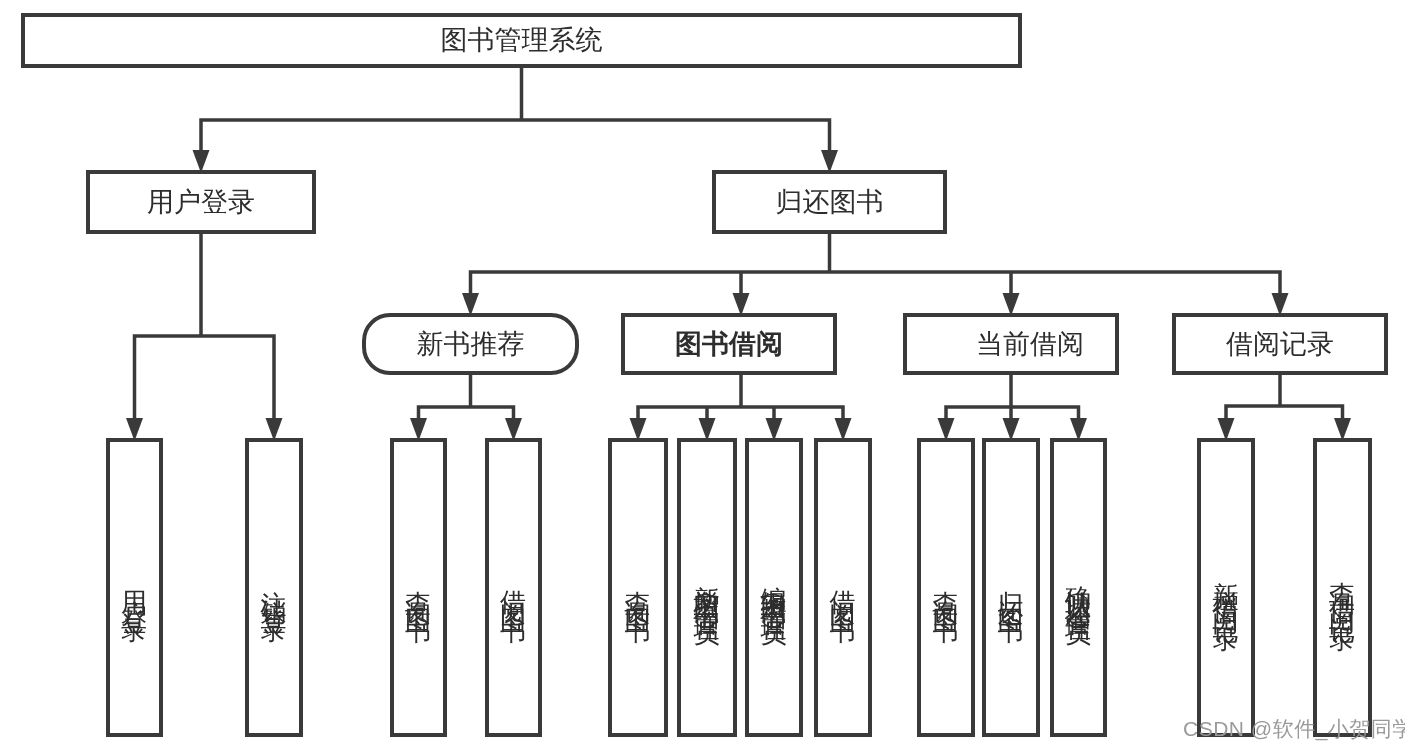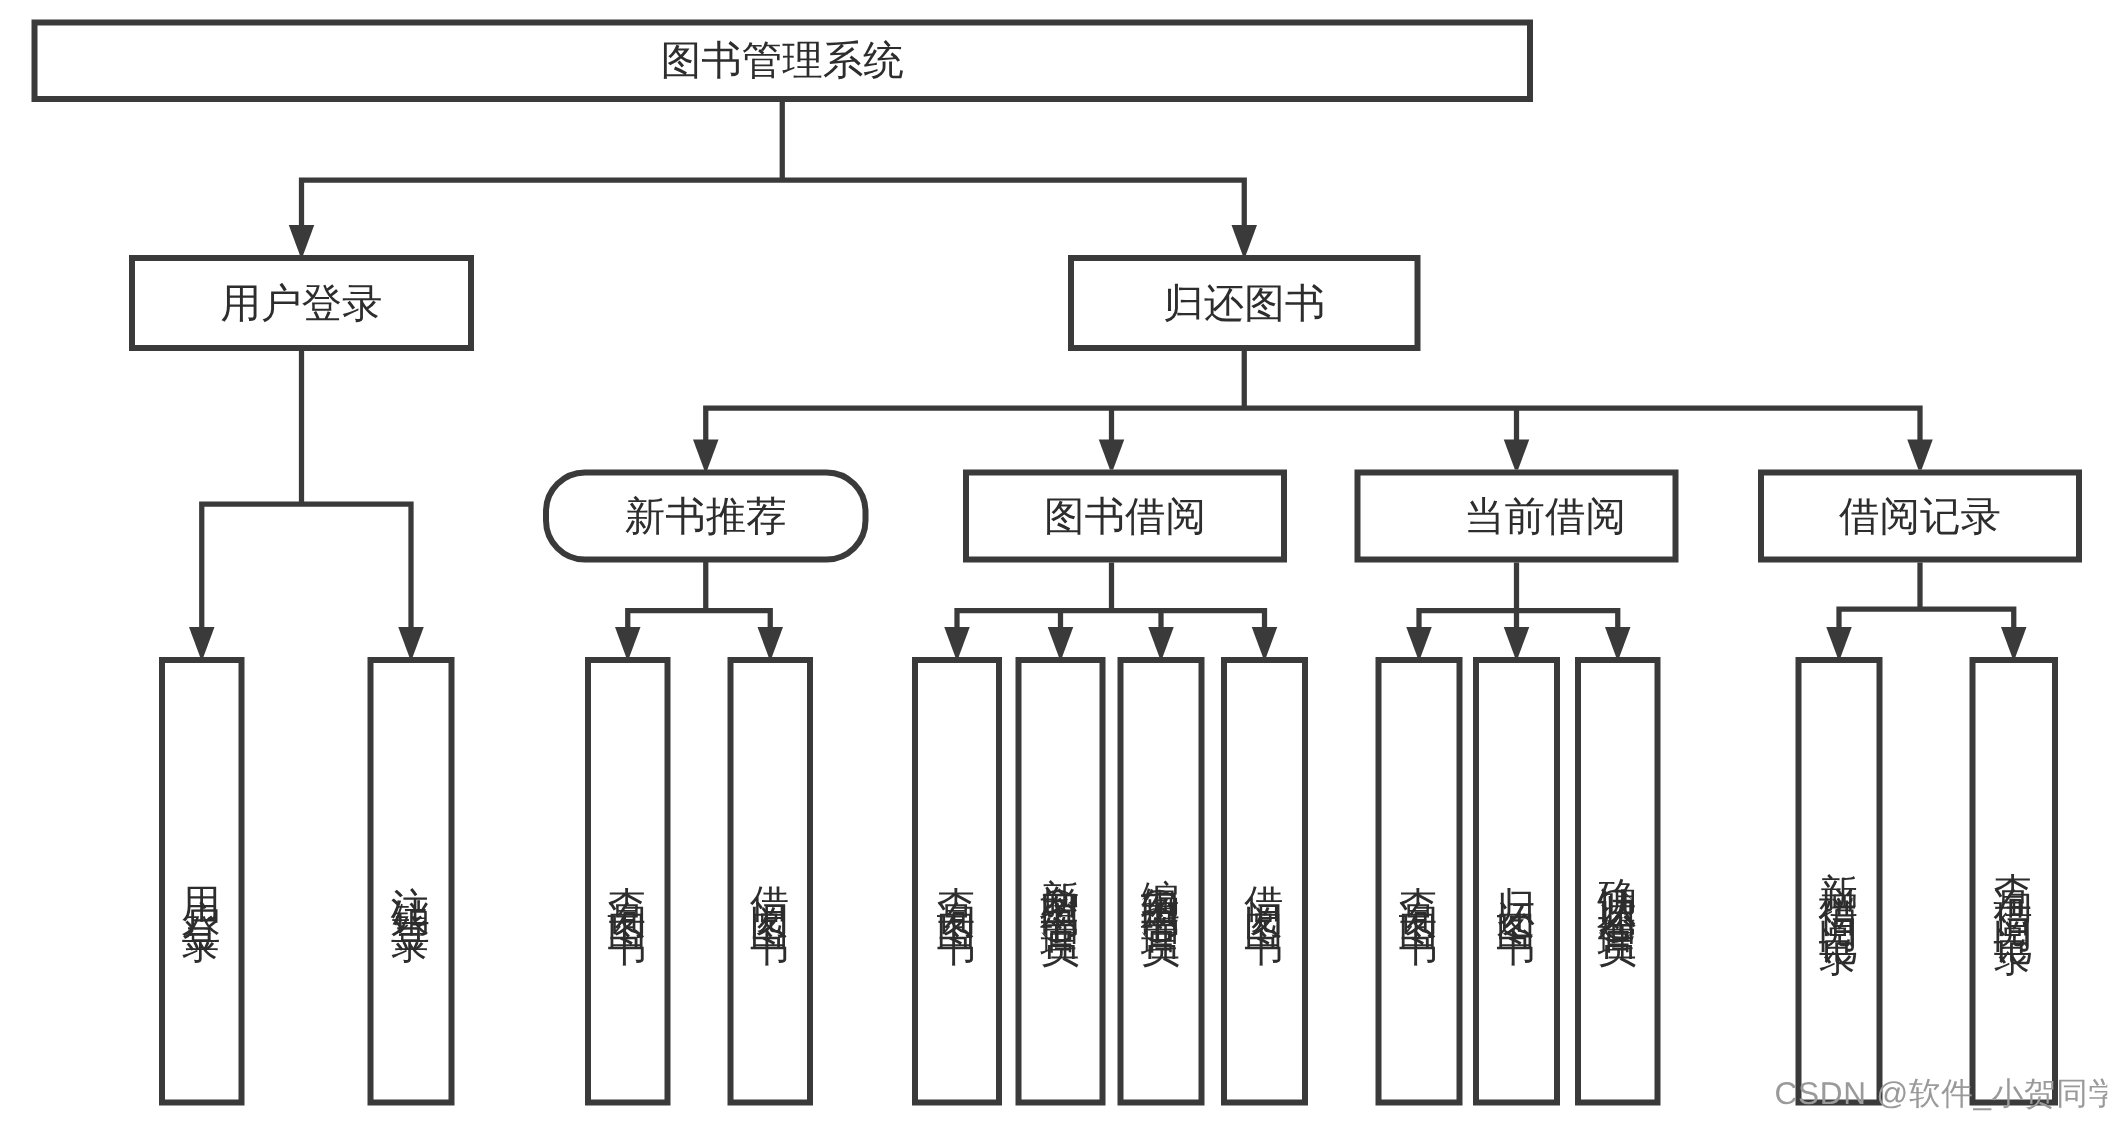--- a/index.html
+++ b/index.html
@@ -96,21 +96,21 @@
       </div>
       <div class="node" style="left: 362px; top: 313px; width: 217px; height: 62px; border-radius: 28px;">
         <span class="label">新书推荐</span>
       </div>
       <div class="node vertical" style="left: 390px; top: 438px; width: 57px; height: 299px;">
         <span class="label" style="letter-spacing: 9px;">查询图书</span>
       </div>
       <div class="node vertical" style="left: 485px; top: 438px; width: 57px; height: 299px;">
         <span class="label" style="letter-spacing: 9px;">借阅图书</span>
       </div>
-      <div class="node" style="left: 642px; top: 313px; width: 216px; height: 62px;">
+      <div class="node" style="left: 621px; top: 313px; width: 216px; height: 62px; font-weight: bold;">
         <span class="label">图书借阅</span>
       </div>
       <div class="node vertical" style="left: 608px; top: 438px; width: 60px; height: 299px;">
         <span class="label" style="letter-spacing: 9px;">查询图书</span>
       </div>
       <div class="node vertical" style="left: 677px; top: 438px; width: 60px; height: 299px;">
         <span class="label" style="letter-spacing: 5px;">新增图书（管理员）</span>
       </div>
       <div class="node vertical" style="left: 745px; top: 438px; width: 58px; height: 299px;">
         <span class="label" style="letter-spacing: 5px;">编辑图书（管理员）</span>

